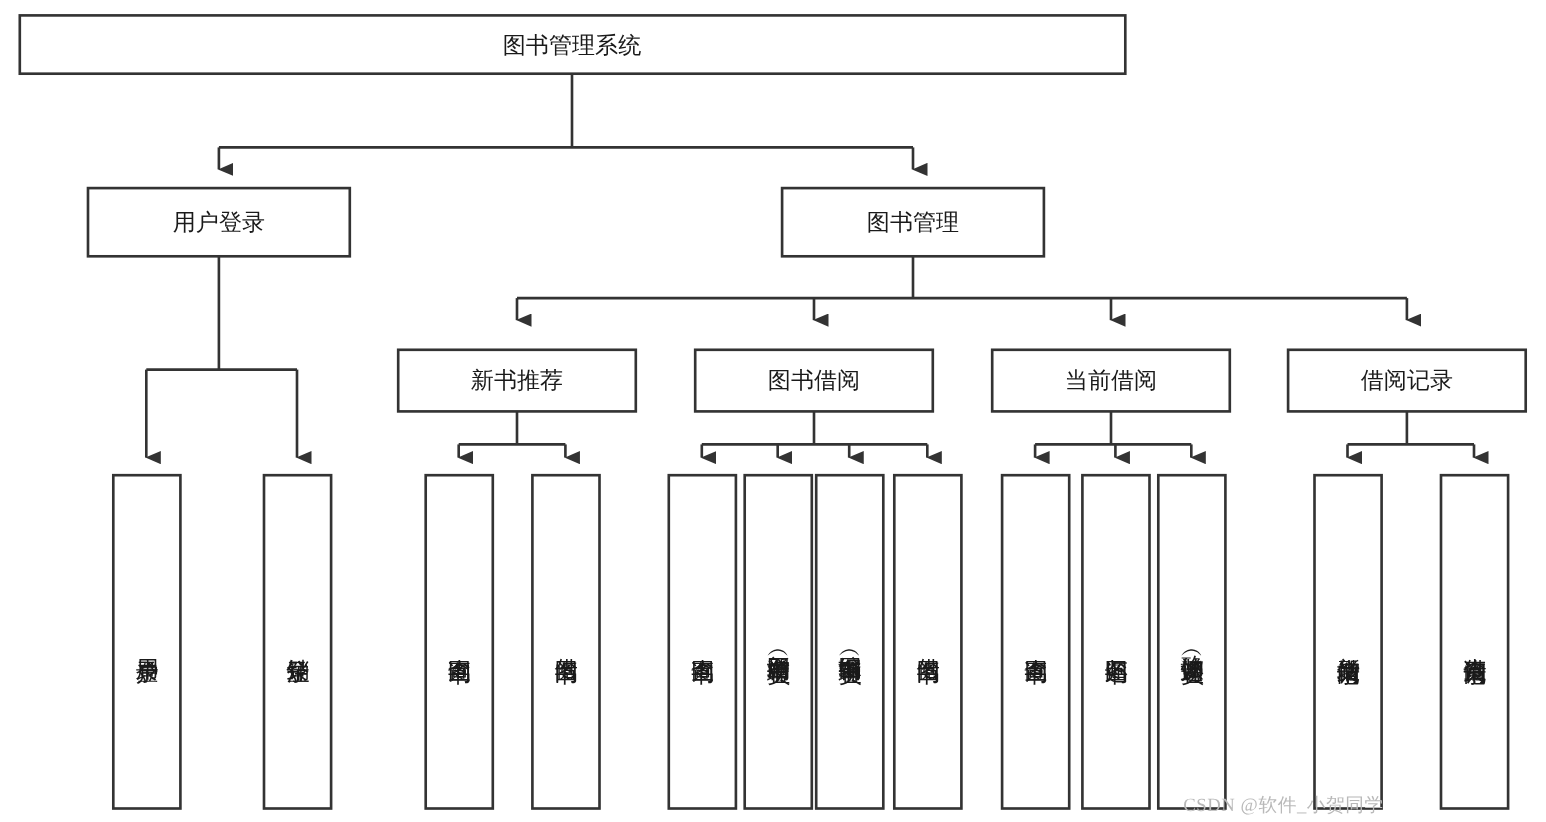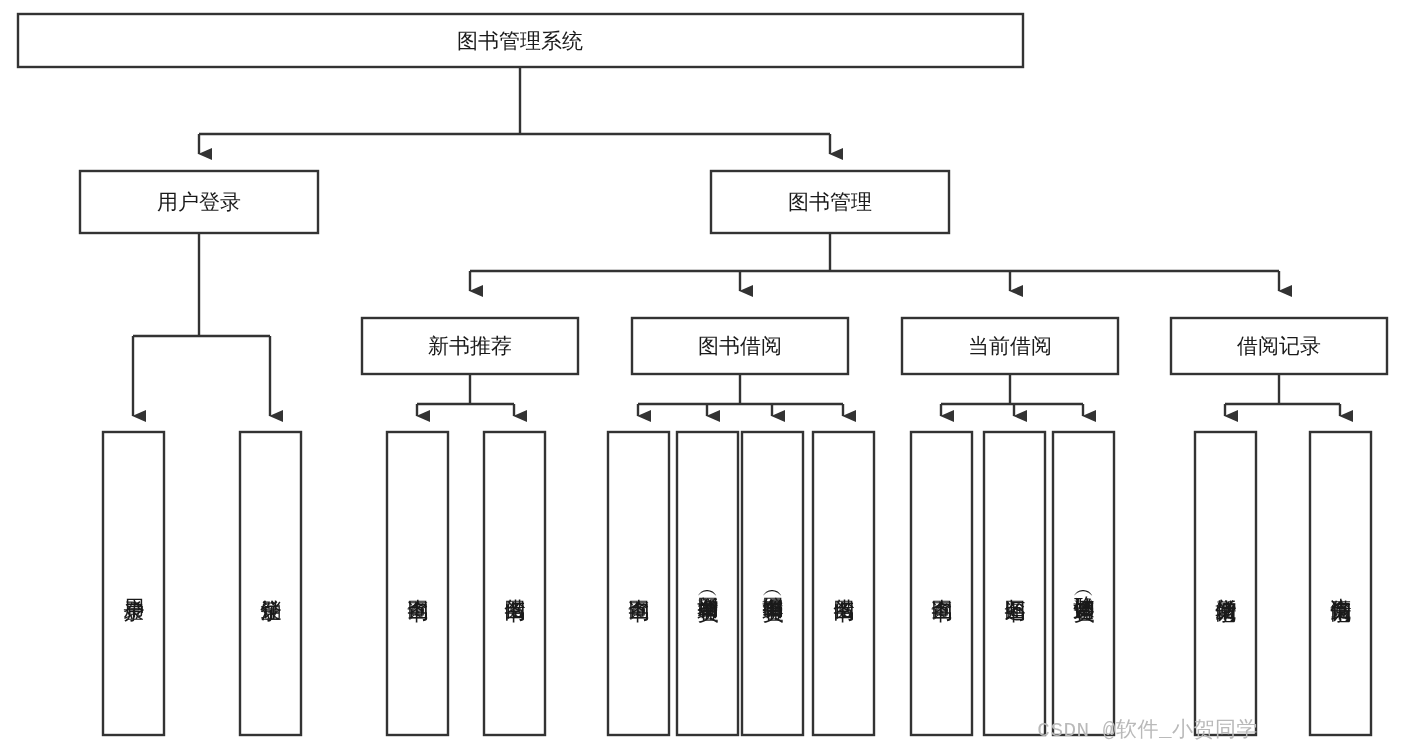--- a/index.html
+++ b/index.html
@@ -64,22 +64,22 @@
     font-size: 21px;
     line-height: 1.18;
     letter-spacing: 1px;
     color: #1a1a1a;
     white-space: nowrap;
   }
   #watermark {
     position: absolute;
     right: 8px;
     bottom: 4px;
-    font-family: Liberation Mono, monospace;
-    font-size: 21px;
+    font-family: Liberation Serif, serif;
+    font-size: 17px;
     color: #b9b9b9;
     letter-spacing: 0.5px;
     white-space: nowrap;
     margin-left: 48px;
   }
 </style>
 </head>
 <body>
 
 <div id="diagram-root">

